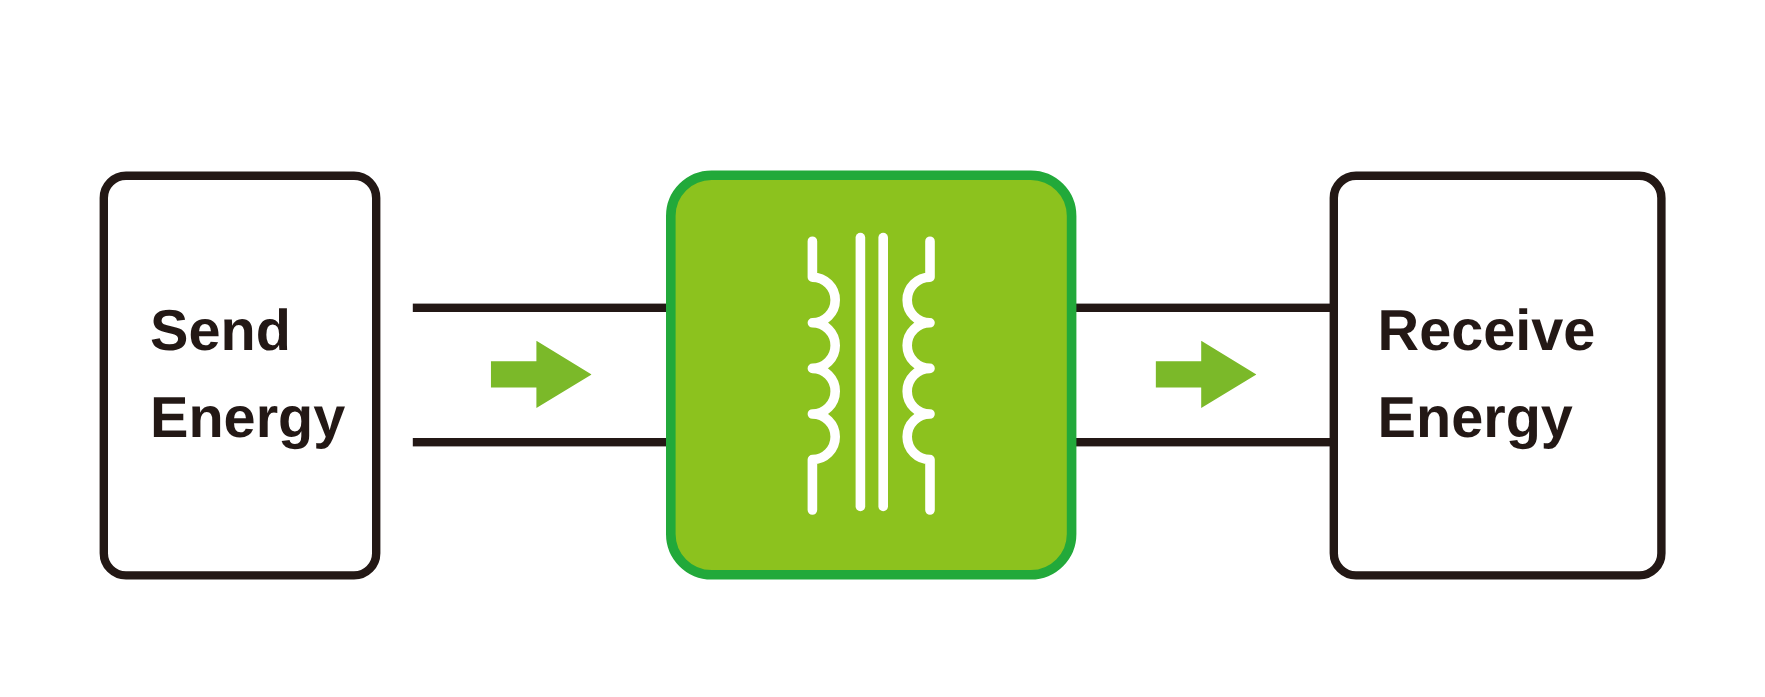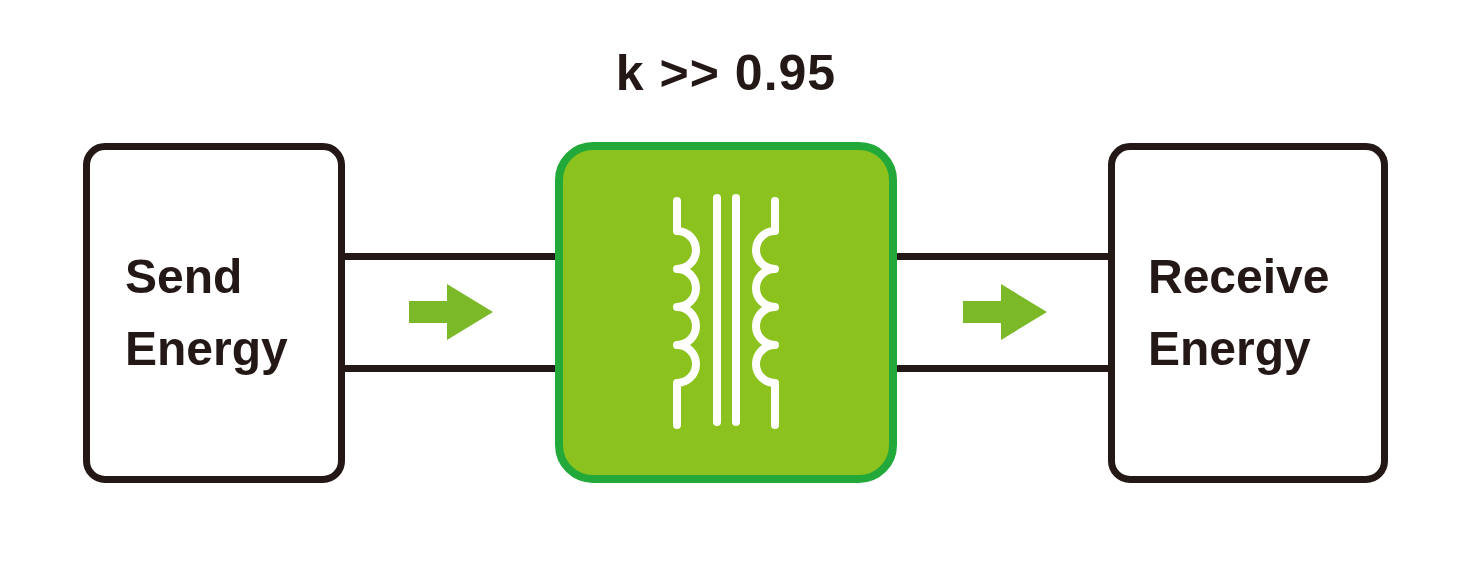--- a/index.html
+++ b/index.html
@@ -35,21 +35,21 @@
     align-items: center;
     z-index: 3;
   }
   .energy-box .box-label {
     font-size: 48px;
     font-weight: bold;
     color: #231815;
     line-height: 1.5;
     white-space: pre-line;
   }
-  .send-box { left: 83px; width: 262px; }
+  .send-box { left: 83px; width: 234px; }
   .send-box .box-label { padding-left: 35px; }
   .receive-box { left: 1108px; width: 280px; }
   .receive-box .box-label { padding-left: 33px; }
   .wire {
     position: absolute;
     height: 7px;
     background: #231815;
     z-index: 1;
   }
   .wire-left  { left: 344px; width: 214px; }
@@ -88,21 +88,20 @@
     fill: none;
     stroke-linecap: round;
     stroke-linejoin: round;
   }
 </style>
 </head>
 <body>
 
 <div class="canvas">
 
-  <div class="coupling-label">k &gt;&gt; 0.95</div>
 
   <div class="wire wire-left wire-top"></div>
   <div class="wire wire-left wire-bottom"></div>
   <div class="wire wire-right wire-top"></div>
   <div class="wire wire-right wire-bottom"></div>
 
   <div class="flow-arrow flow-arrow-left">
     <svg viewBox="0 0 84 56">
       <polygon points="0,17 38,17 38,0 84,28 38,56 38,39 0,39" fill="#7bb929"></polygon>
     </svg>

